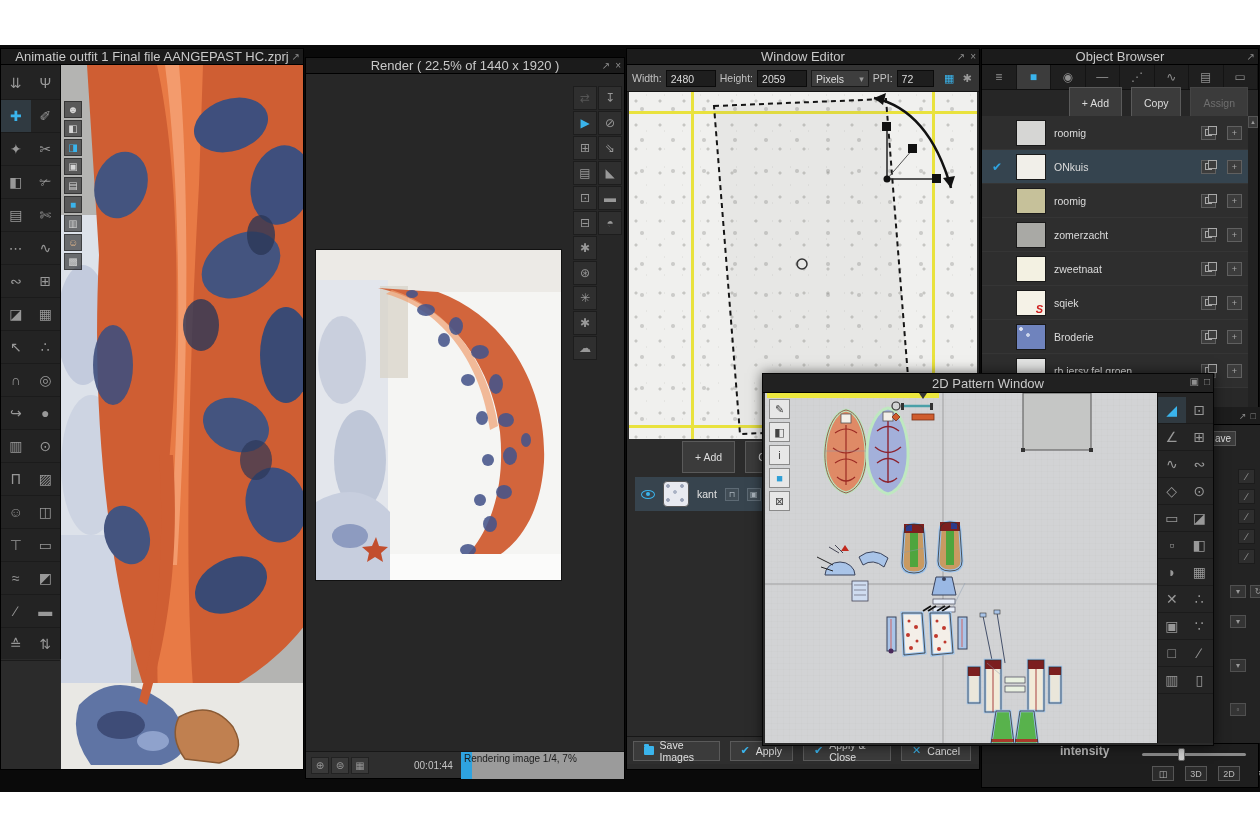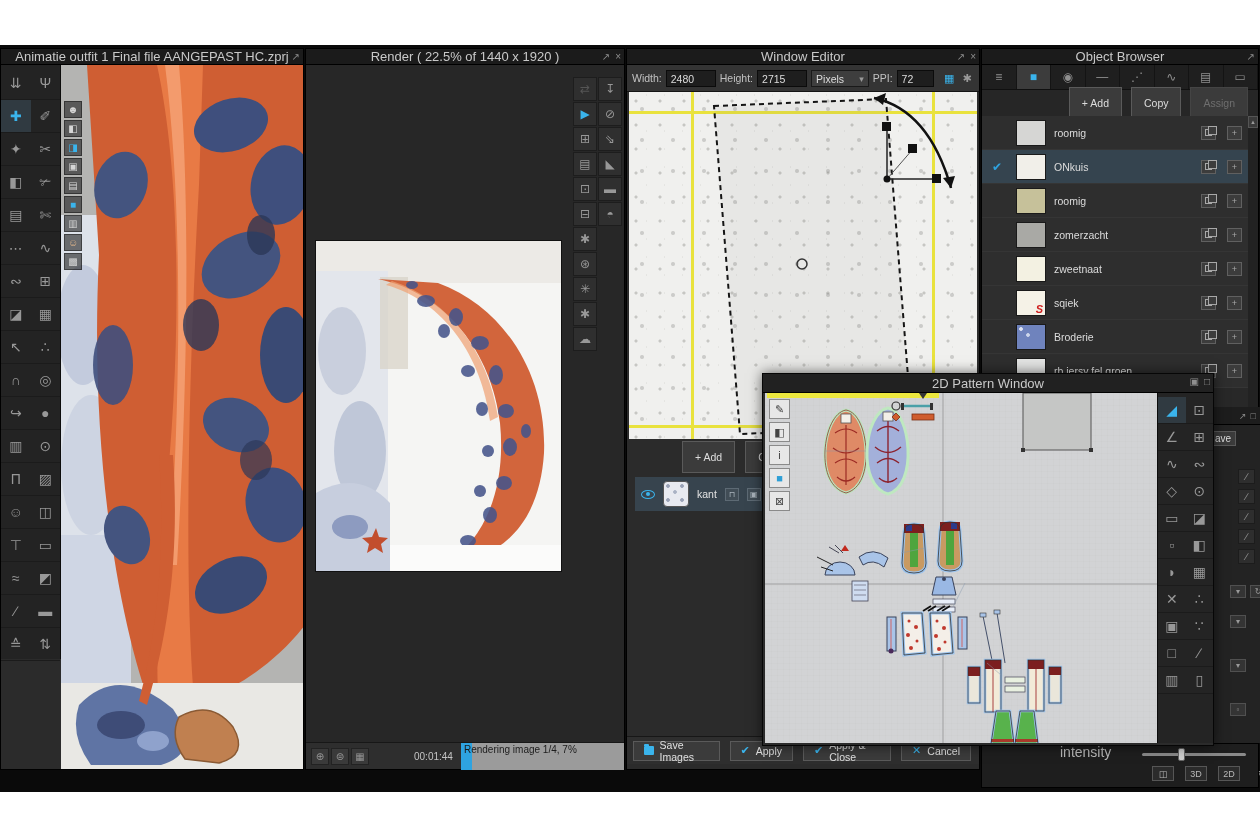--- a/index.html
+++ b/index.html
@@ -86,21 +86,21 @@
   
   .sliver{position:absolute;background:#232323;}
   .sl-tbar{height:18px;background:#1d1d1d;border-bottom:1px solid #000;display:flex;justify-content:flex-end;align-items:center;gap:4px;padding-right:4px;}
   .sl-tbar span{color:#8a8a8a;font-size:9px;}
   .avebtn{position:absolute;left:0;top:24px;width:24px;height:15px;background:#3b3b3b;border:1px solid #5a5a5a;color:#ddd;font-size:10px;line-height:13px;padding-left:2px;overflow:hidden;}
   .penscol{position:absolute;left:26px;top:62px;display:flex;flex-direction:column;gap:5px;}
   .penscol .tool{width:17px;height:15px;background:#2e2e2e;border:1px solid #1c1c1c;font-size:10px;border-bottom:1px solid #1c1c1c;}
   .ddrow{position:absolute;left:18px;display:flex;gap:4px;align-items:center;}
   .ddmini{width:16px;height:13px;background:#343434;border:1px solid #505050;color:#999;font-size:8px;display:flex;align-items:center;justify-content:center;}
   .botstrip{position:absolute;left:0;right:0;bottom:0;height:44px;background:#1e1e1e;border-top:1px solid #000;}
-  .intens{position:absolute;left:78px;top:0px;font-size:14px;color:#b9b9b9;}
+  .intens{position:absolute;left:78px;top:0px;font-size:12px;color:#b9b9b9;font-weight:bold;}
   .slider{position:absolute;left:160px;top:9px;width:104px;height:3px;background:#8a8a8a;border-radius:2px;}
   .knob{position:absolute;left:36px;top:-5px;width:7px;height:13px;background:#cfcfcf;border:1px solid #666;border-radius:2px;}
   .viewrow{position:absolute;left:170px;top:22px;display:flex;gap:11px;align-items:center;}
   .vbtn{min-width:22px;height:15px;background:#2b2b2b;border:1px solid #565656;color:#b9b9b9;font-size:9px;display:flex;align-items:center;justify-content:center;padding:0 3px;}
   
   .pw{position:absolute;left:762px;top:328px;width:452px;height:373px;background:#2b2b2b;border:1px solid #060606;box-shadow:0 0 12px rgba(0,0,0,.6);z-index:50;}
   .pw .tbar{height:19px;background:#212121;}
   .pwcanvas{position:absolute;left:2px;top:19px;width:392px;bottom:2px;background:#d2d3d5;overflow:hidden;}
   .pwtools-l{position:absolute;left:4px;top:6px;display:flex;flex-direction:column;gap:3px;z-index:5;}
   .pwtools-l .tool{width:21px;height:20px;background:#e7e7e7;border:1px solid #8a8a8a;color:#444;font-size:11px;border-bottom:1px solid #8a8a8a;}
@@ -329,21 +329,21 @@
               <span style="color: rgb(216, 176, 136);">☺</span>
             </div>
 
             <div class="tool">
               <span>▩</span>
             </div>
           </div>
       </div>
     </div>
 
-    <div class="win" style="left:305px;top:3px;width:320px;height:722px;">
+    <div class="win" style="left:305px;top:12px;width:320px;height:722px;">
       <div class="tbar">
         <span class="ttl">Render ( 22.5% of 1440 x 1920 )</span>
         <span class="wctl">
           <span>↗</span>
           <span>×</span>
         </span>
       </div>
       <div class="rbody">
         <div class="rimg">
           <svg width="245" height="330" viewBox="0 0 245 330">
@@ -480,21 +480,21 @@
         <span class="ttl">Window Editor</span>
         <span class="wctl">
           <span>↗</span>
           <span>×</span>
         </span>
       </div>
       <div class="tfields">
         <span class="flabel">Width:</span>
         <span class="fbox">2480</span>
         <span class="flabel">Height:</span>
-        <span class="fbox">2715</span>
+        <span class="fbox">2059</span>
         <span class="fsel">
           <span>Pixels</span>
           <i>▾</i>
         </span>
         <span class="flabel">PPI:</span>
         <span class="fbox" style="width:46px;">72</span>
         <span style="flex:1"></span>
         <span class="titool on">▦</span>
         <span class="titool">✱</span>
       </div>

